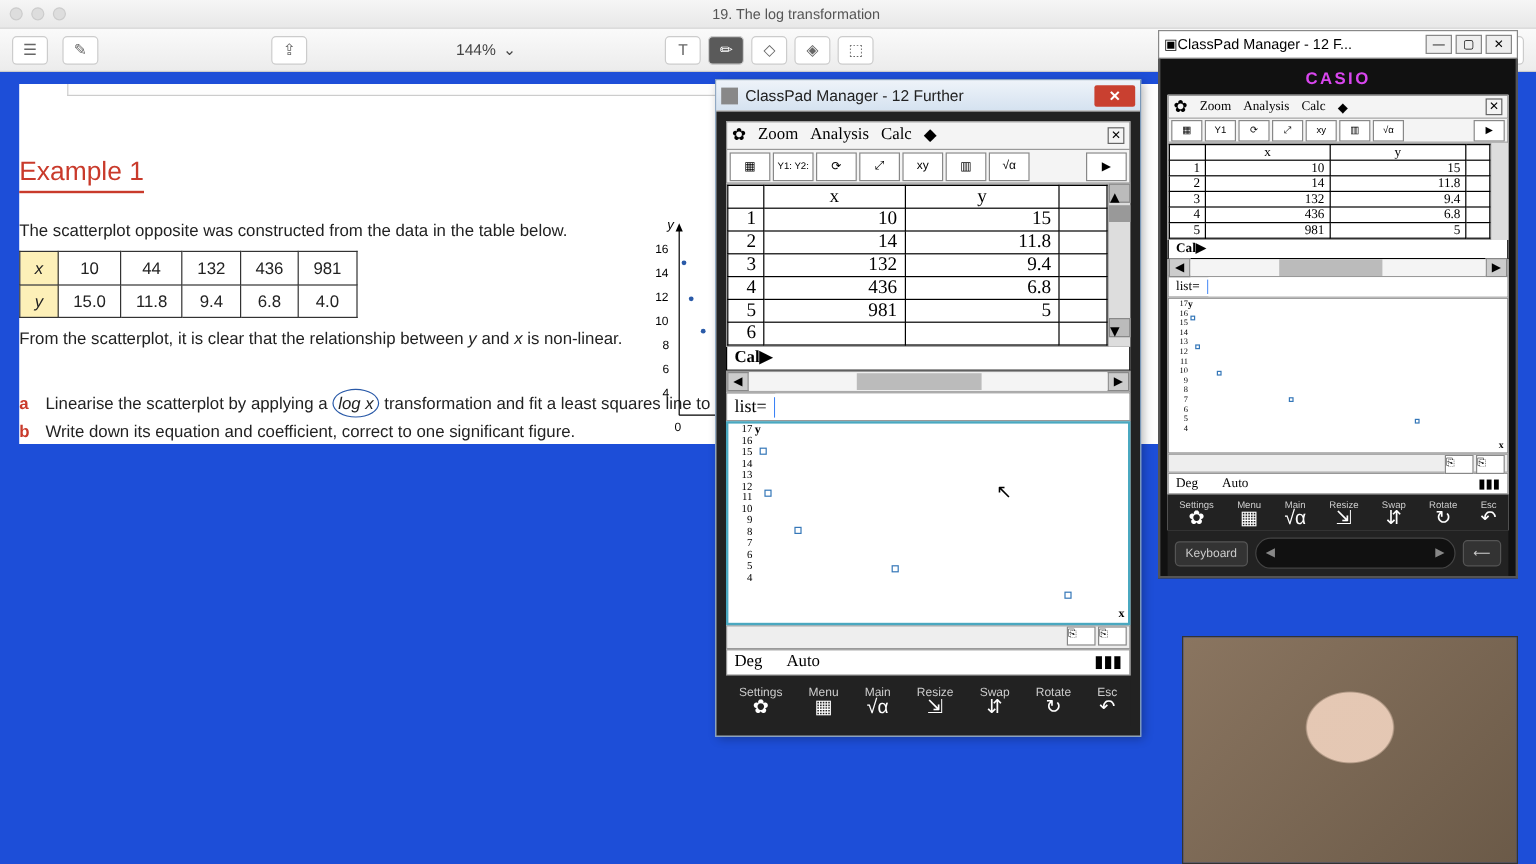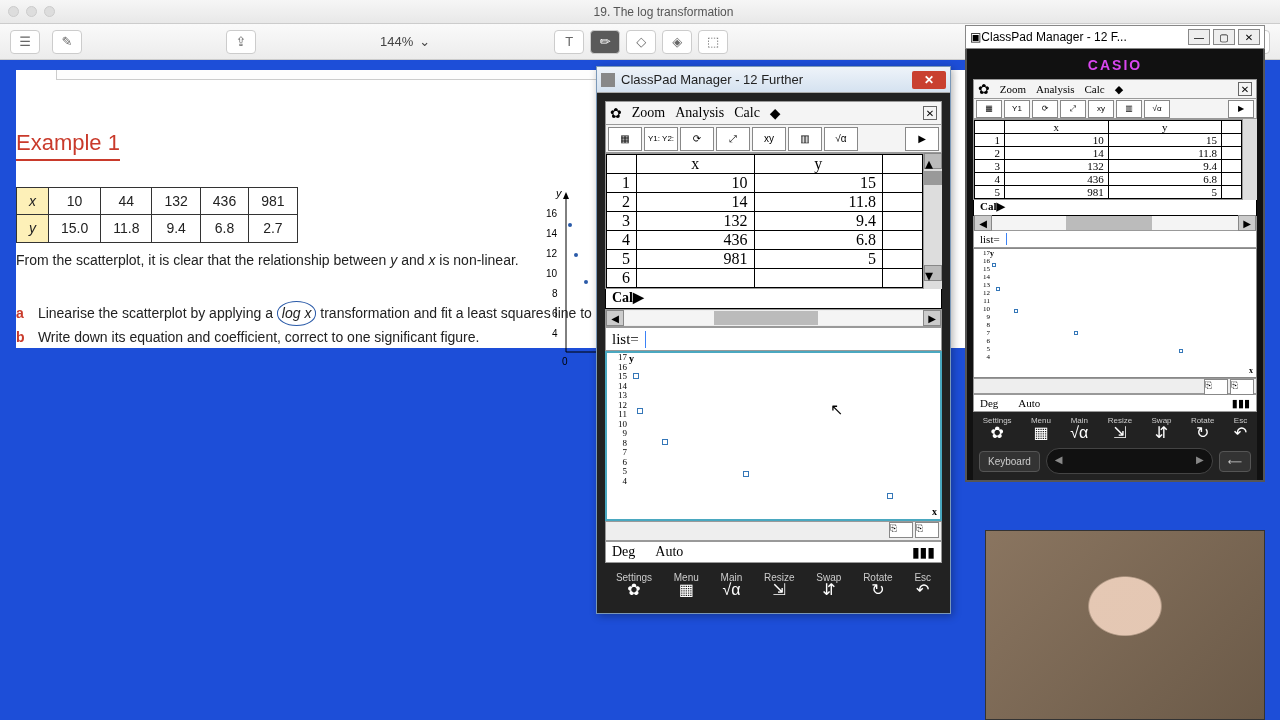--- a/index.html
+++ b/index.html
@@ -140,37 +140,38 @@
   <div style="flex:1"></div>
   <div class="toolbtn">🎤</div>
 </div>
 
 <div class="doc">
   <div class="doc-inner">
     <div style="height:10px; border:1px solid #ccc; border-top:none; width:820px; margin-left:40px; background:#fdfdfd;"></div>
     <h2 class="ex-title">Example 1</h2>
     <div class="ex-body">
       <div class="ex-text">
+        <p>The scatterplot opposite was constructed from the data in the table below.</p>
         <table class="data">
           <tbody>
               <tr>
             <th>x</th>
             <td>10</td>
             <td>44</td>
             <td>132</td>
             <td>436</td>
             <td>981</td>
           </tr>
           <tr>
             <th>y</th>
             <td>15.0</td>
             <td>11.8</td>
             <td>9.4</td>
             <td>6.8</td>
-            <td>2.7</td>
+            <td>4.0</td>
           </tr>
         </tbody>
           </table>
         <p>
           <span>From the scatterplot, it is clear that the relationship between </span><span class="italic">y</span><span> and </span><span class="italic">x</span><span> is non-linear.</span>
         </p>
       </div>
 
       <svg class="scatter-sketch" viewBox="0 0 120 180">
         <line x1="30" y1="10" x2="30" y2="165" stroke="#000"></line>

